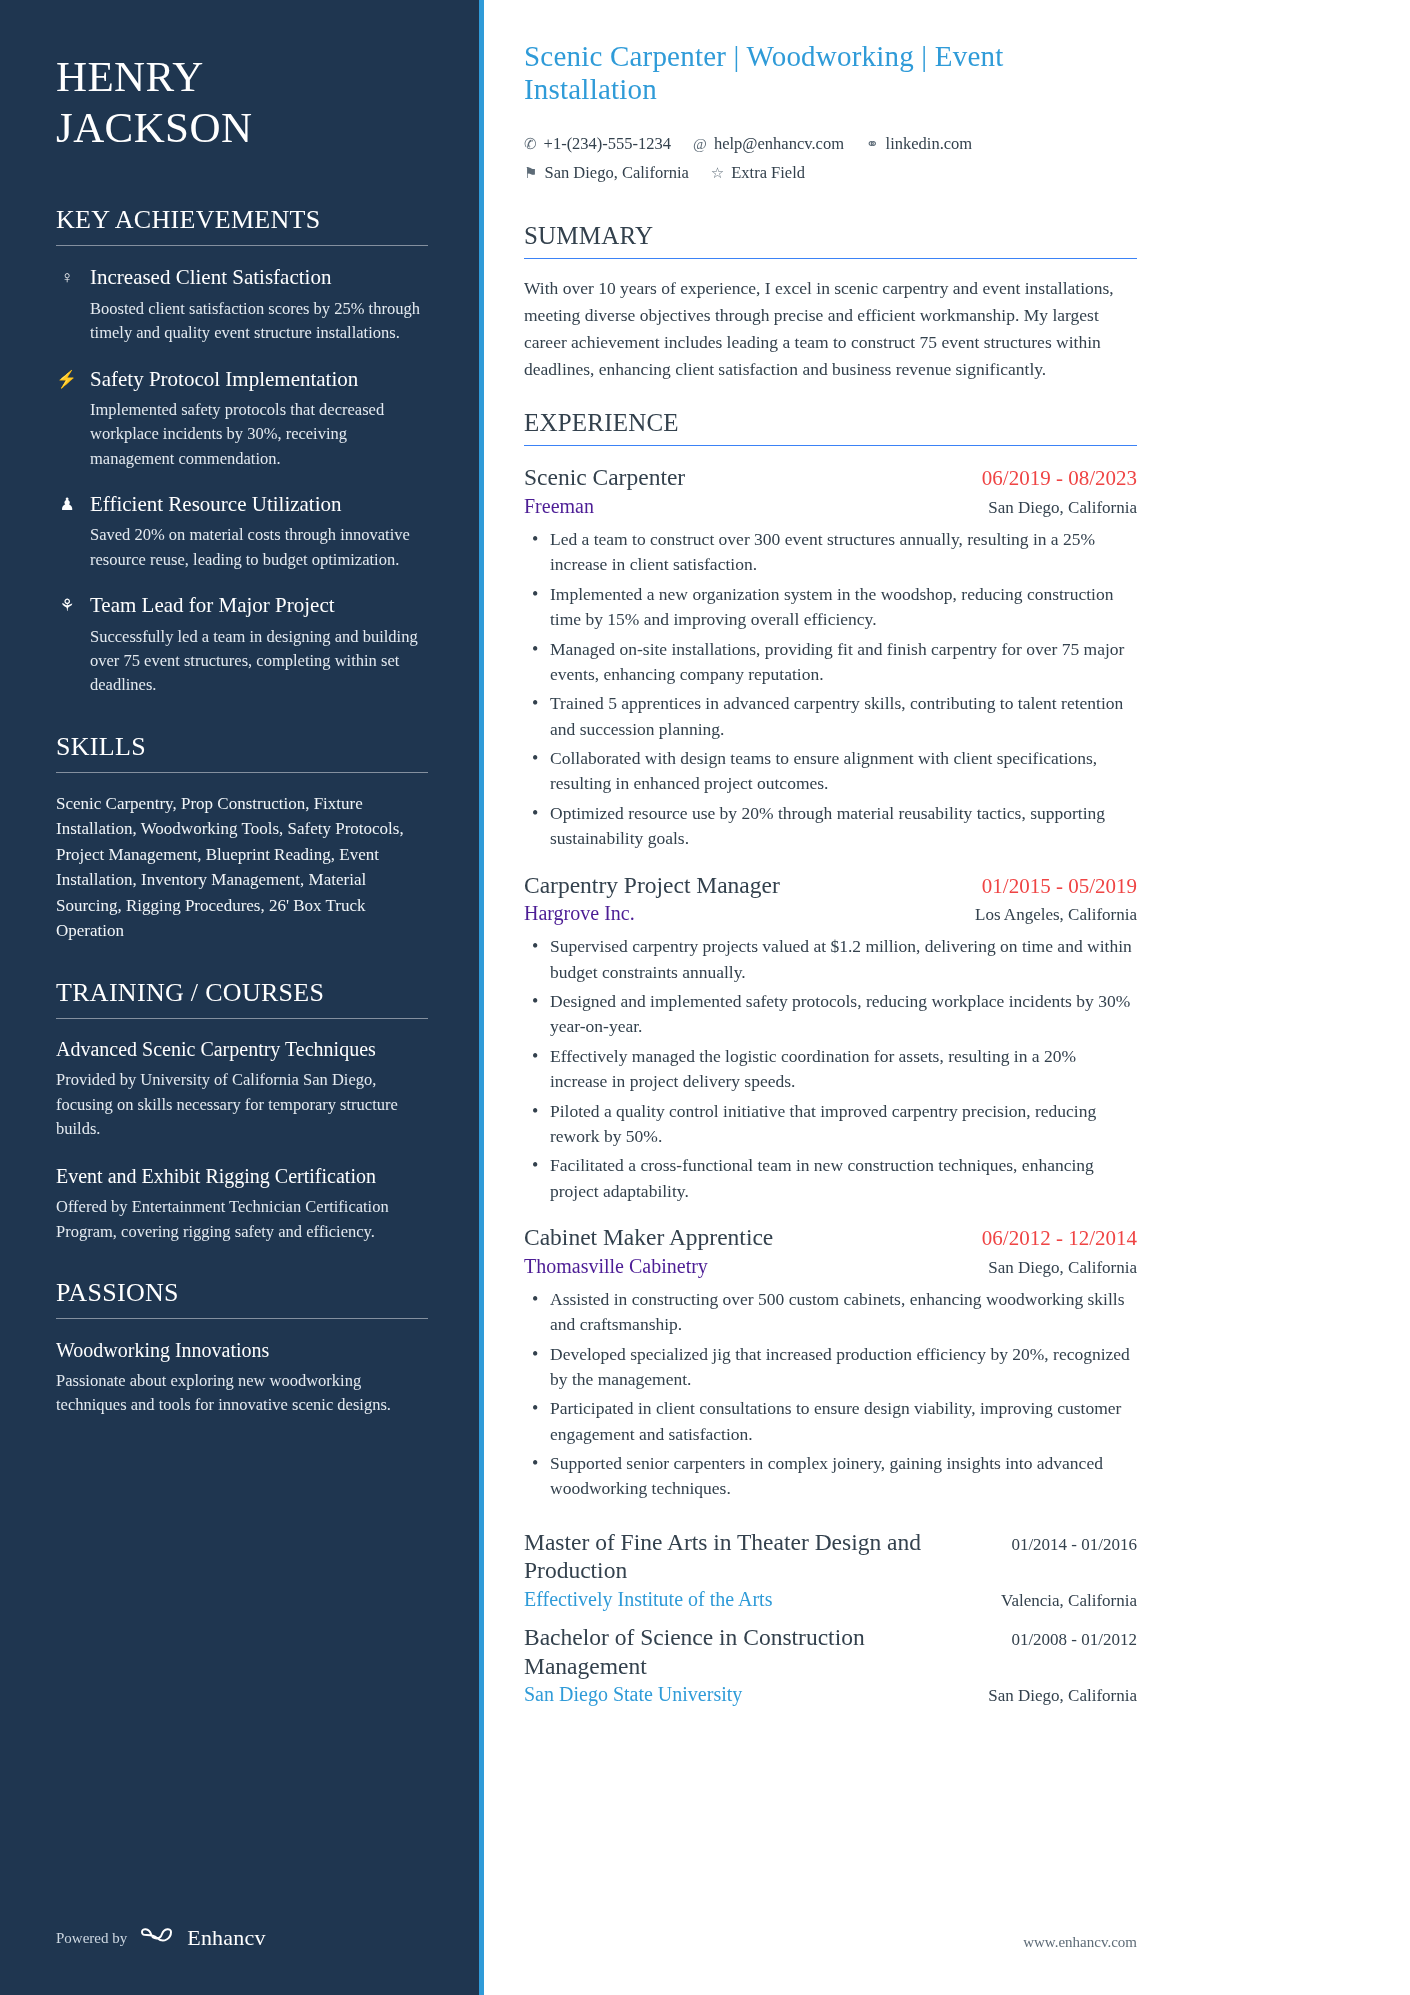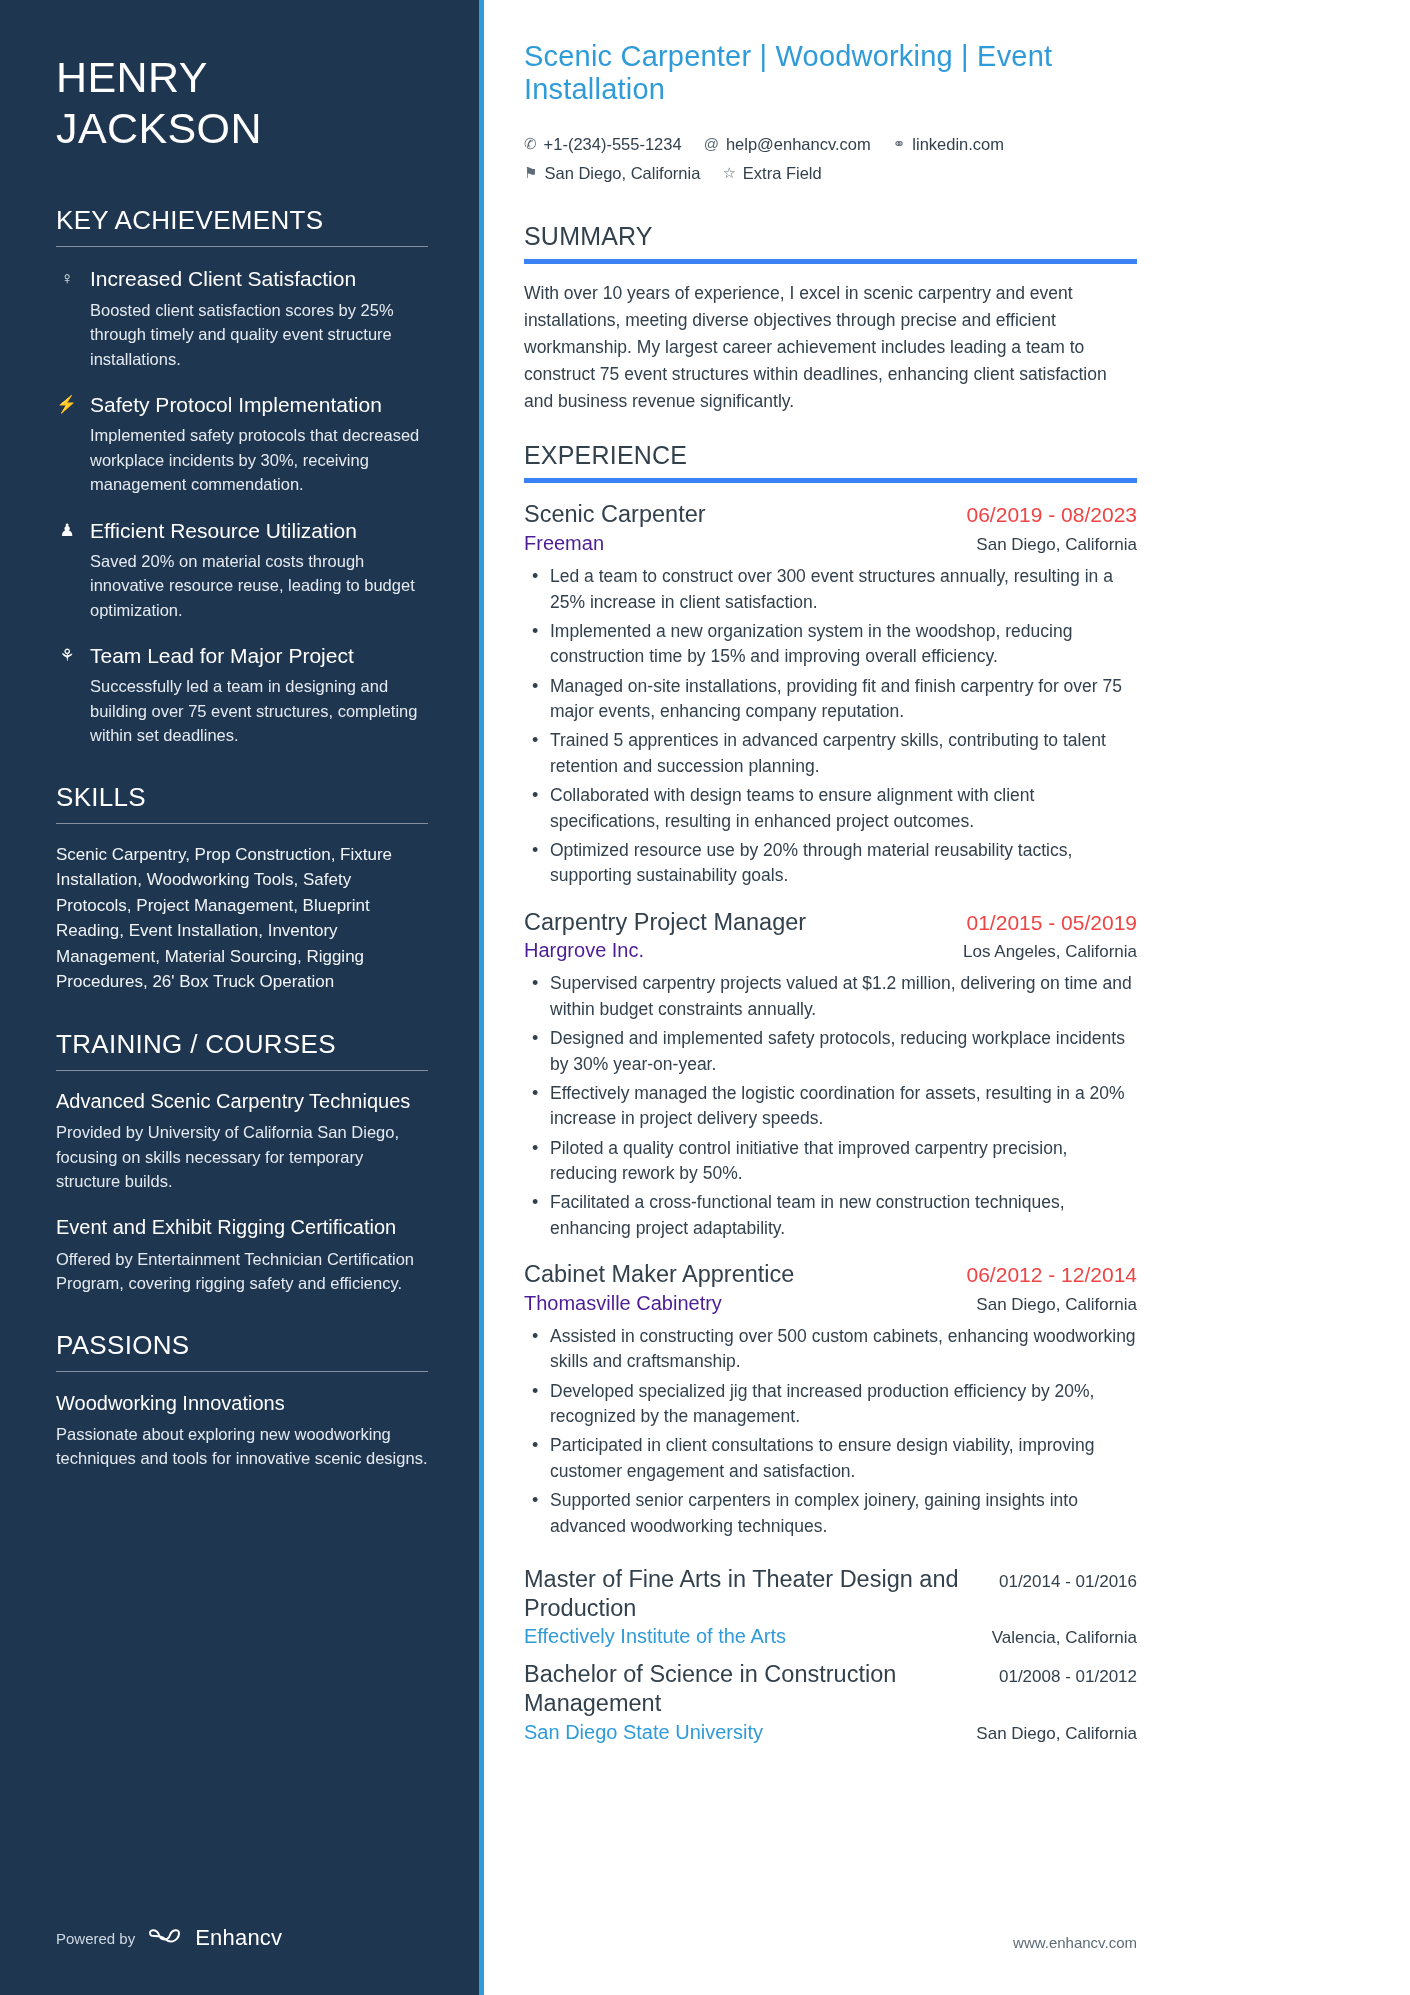--- a/index.html
+++ b/index.html
@@ -7,20 +7,21 @@
     width: 1410px;
     background: #ffffff;
     font-family: "Liberation Sans", sans-serif;
   }
   .page {
     position: relative;
     width: 1193px;
     min-height: 1995px;
     display: flex;
     background: #ffffff;
+    font-family: Liberation Serif, serif;
   }
 
   
   .sidebar {
     width: 484px;
     background: #1f3650;
     color: #ffffff;
     padding: 52px 56px 0 56px;
     position: relative;
   }
@@ -138,21 +139,21 @@
   .contact-row { display: flex; flex-wrap: wrap; gap: 22px; }
   .contact-item { display: inline-flex; align-items: center; gap: 7px; }
   .contact-item .ci { color: #5d6b77; font-size: 15px; }
 
   .sec-title {
     font-size: 25px;
     color: #33414d;
     font-weight: 400;
     letter-spacing: 0.2px;
     padding-bottom: 8px;
-    border-bottom: 5px solid #3b82f6;
+    border-bottom: 1px solid #3b82f6;
     margin-bottom: 16px;
   }
   .section { margin-bottom: 26px; }
 
   .summary-text {
     font-size: 17.5px;
     line-height: 1.55;
     color: #33414d;
   }
 

